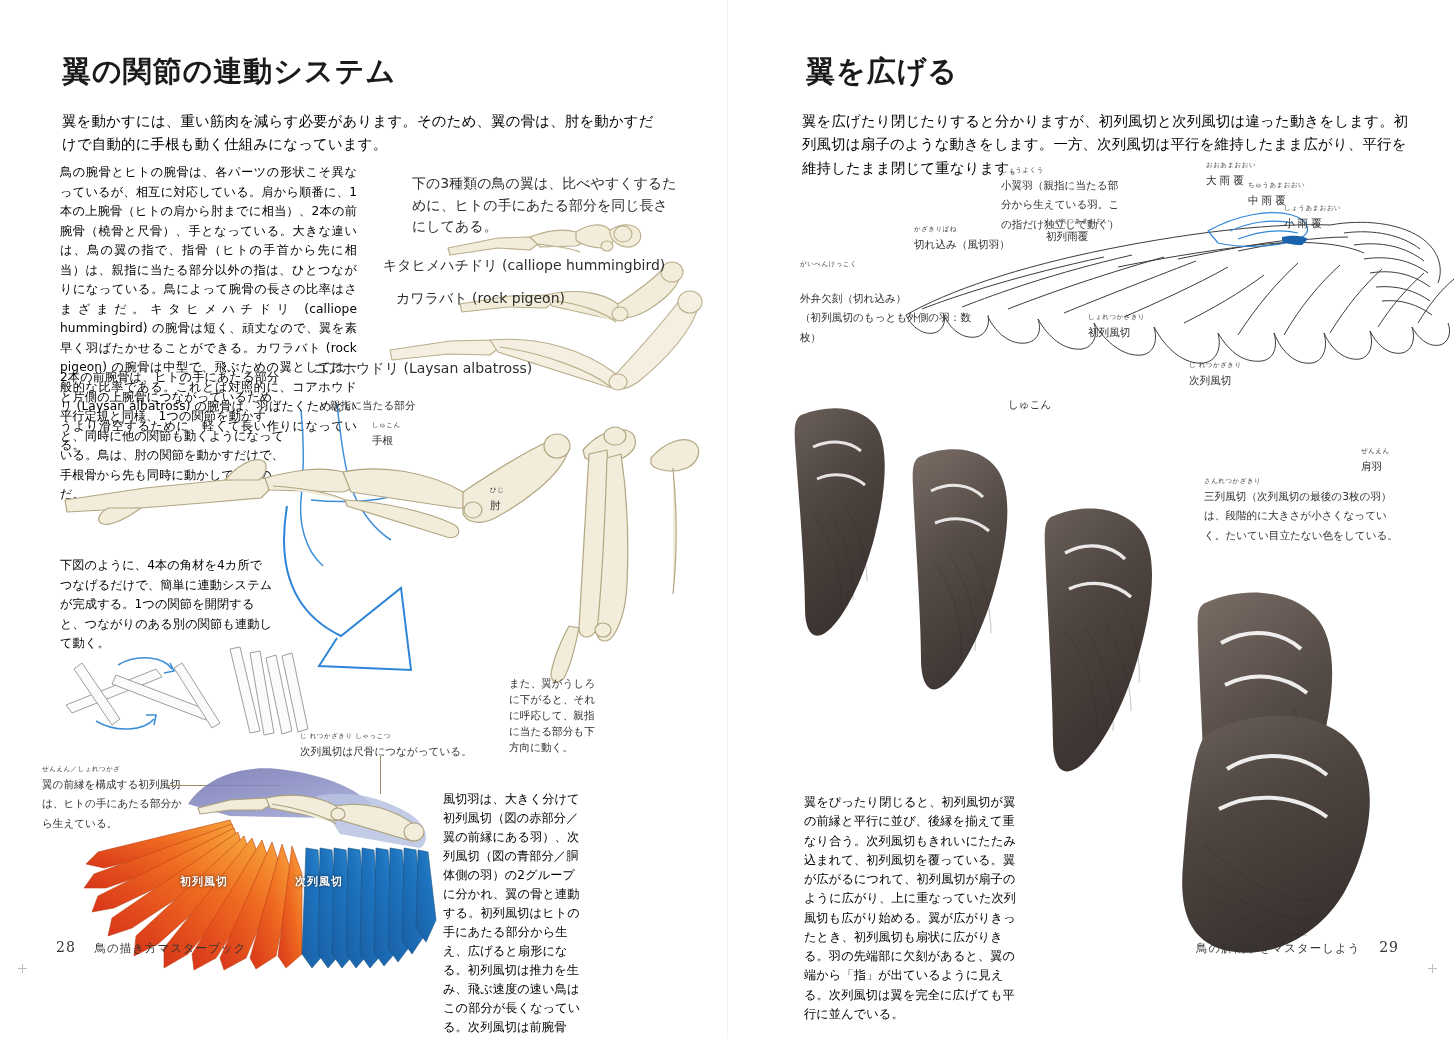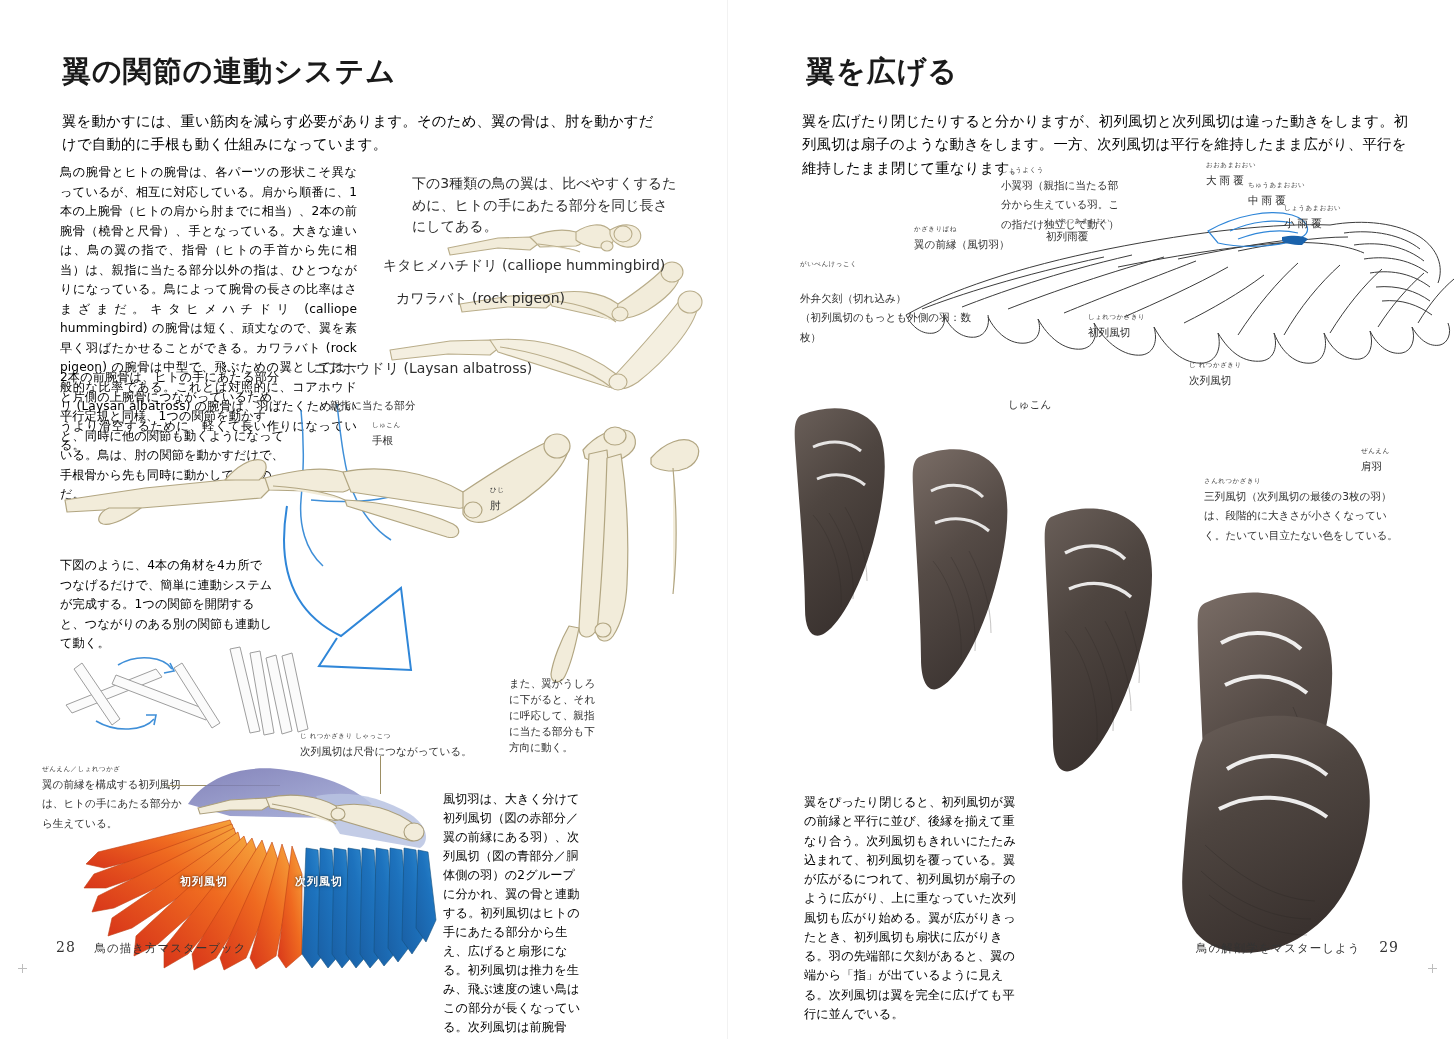--- a/index.html
+++ b/index.html
@@ -342,21 +342,21 @@
     <span class="ruby">しょうあまおおい</span>
     <span class="tiny" style="letter-spacing:3px;">小雨覆</span>
   </div>
   <div class="abs" style="left:72px;top:242px;width:180px;white-space:pre-line;">
     <span class="ruby">がいべんけっこく</span>
     <span class="tiny">外弁欠刻（切れ込み）
 （初列風切のもっとも外側の羽：数枚）</span>
   </div>
   <div class="abs" style="left:186px;top:226px;">
     <span class="ruby">かざきりばね</span>
-    <span class="tiny">翼の前縁（風切羽）</span>
+    <span class="tiny">切れ込み（風切羽）</span>
   </div>
   <div class="abs" style="left:360px;top:314px;">
     <span class="ruby">しょれつかざきり</span>
     <span class="tiny">初列風切</span>
   </div>
   <div class="abs" style="left:461px;top:362px;">
     <span class="ruby">じ れつかざきり</span>
     <span class="tiny">次列風切</span>
   </div>
   <div class="abs" style="left:280px;top:393px;">

